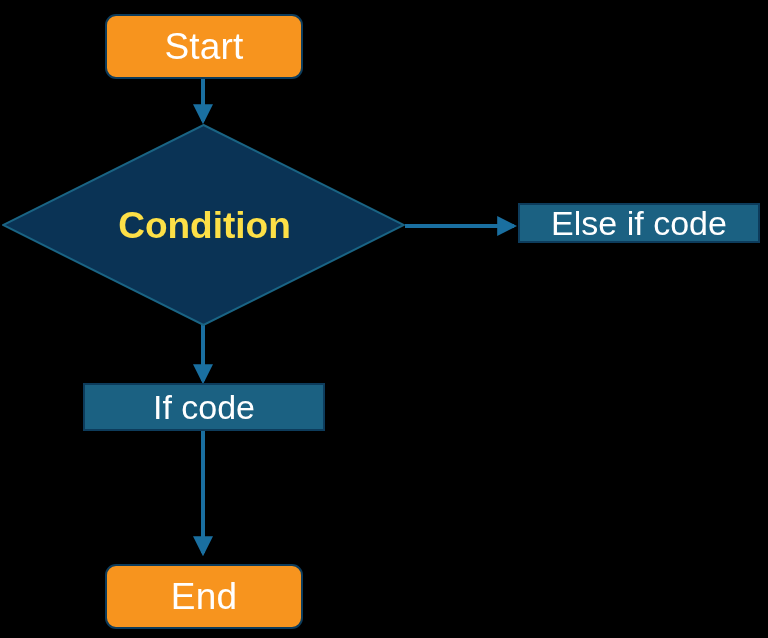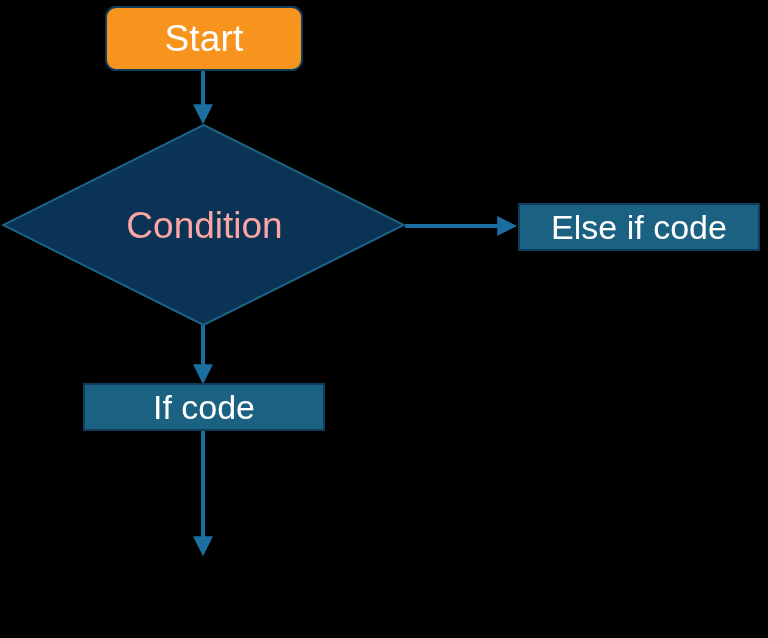--- a/index.html
+++ b/index.html
@@ -26,20 +26,21 @@
     border: 2px solid #0d3c5c;
     border-radius: 11px;
     display: flex;
     align-items: center;
     justify-content: center;
     color: #ffffff;
     font-size: 37px;
     font-weight: 400;
     letter-spacing: 0.2px;
     line-height: 1;
+    margin-top: 8px;
   }
   #node-start {
     left: 105px;
     top: 6px;
     width: 198px;
     height: 65px;
   }
   #node-end {
     left: 105px;
     top: 556px;
@@ -64,21 +65,21 @@
     left: 83px;
     top: 383px;
     width: 242px;
     height: 48px;
     justify-content: center;
   }
   #node-else-if-code {
     left: 518px;
     top: 203px;
     width: 242px;
-    height: 48px;
+    height: 40px;
   }
   
   #node-condition {
     position: absolute;
     left: 2px;
     top: 124px;
     width: 403px;
     height: 202px;
   }
   #node-condition svg {
@@ -91,23 +92,23 @@
   }
   #node-condition .diamond-label {
     position: absolute;
     left: 0;
     top: 0;
     width: 100%;
     height: 100%;
     display: flex;
     align-items: center;
     justify-content: center;
-    color: #fca5a5;
+    color: #fde047;
     font-size: 37px;
-    font-weight: 400;
+    font-weight: 700;
     line-height: 1;
     padding-left: 2px;
     box-sizing: border-box;
   }
   
   .connector {
     position: absolute;
     left: 0;
     top: 0;
     width: 768px;
@@ -148,14 +149,17 @@
   </div>
 
   <div class="process" id="node-else-if-code">
     <span>Else if code</span>
   </div>
 
   <div class="process" id="node-if-code">
     <span>If code</span>
   </div>
 
+  <div class="terminator" id="node-end">
+    <span>End</span>
+  </div>
 
 </div>
 
 </body></html>

